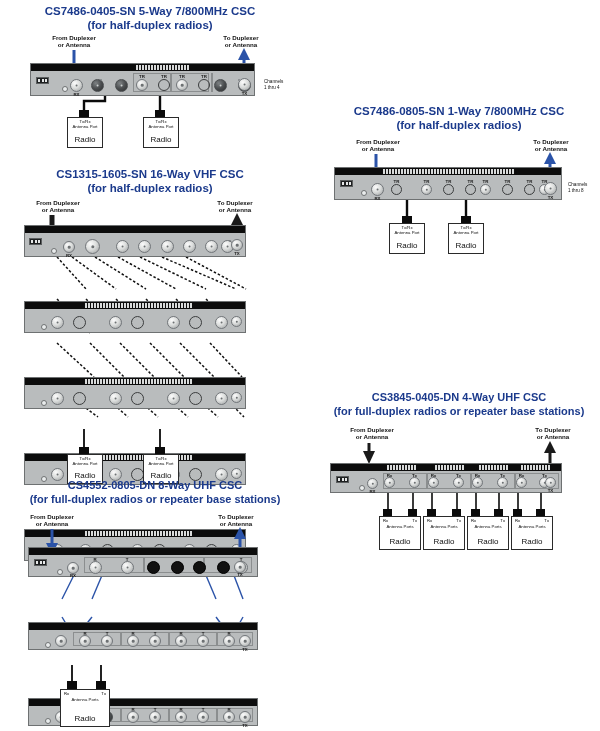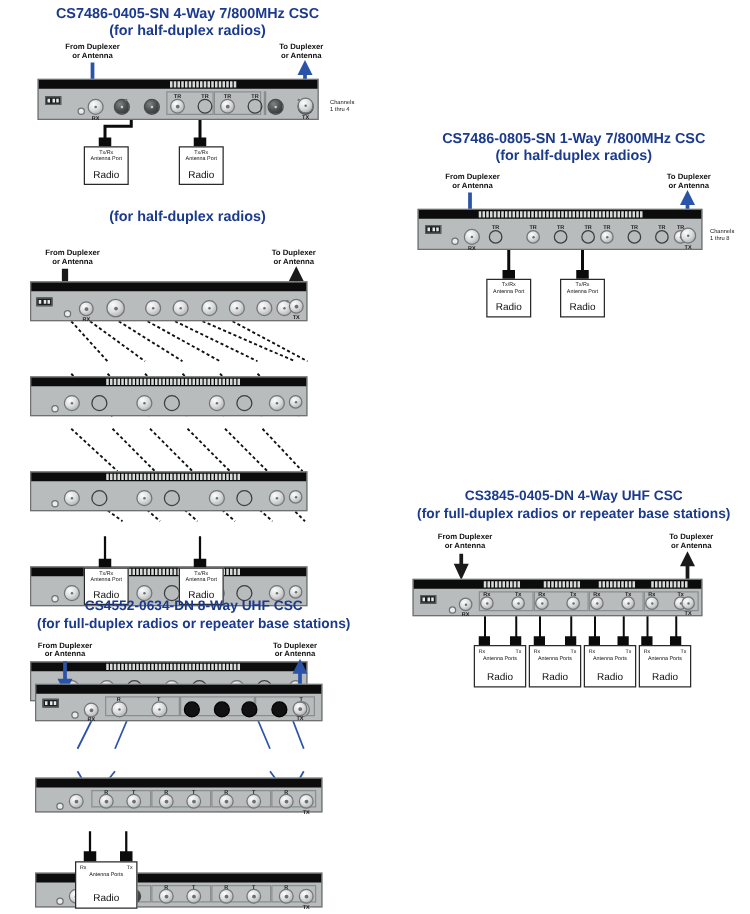--- a/index.html
+++ b/index.html
@@ -46,21 +46,21 @@
   .radio .ports span{font-size:4.2px;}
   .blk{position:absolute;background:#0b0b0b;}
   svg.ovl{position:absolute;left:0;top:0;overflow:visible;pointer-events:none;}
 </style>
 </head>
 <body>
 
 <div class="diagram" style="left:0px;top:0px;width:300px;height:160px;">
 
   <div class="title t1" style="left:0;top:4px;width:300px;position:absolute;">
-    <div>CS7486-0405-SN 4-Way 7/800MHz CSC</div>
+    <div>CS7486-0405-SN 5-Way 7/800MHz CSC</div>
     <div>(for half-duplex radios)</div>
   </div>
 
   <div class="portlabel" style="position:absolute;left:42px;top:34px;width:64px;">
     <div>From Duplexer</div>
     <div>or Antenna</div>
   </div>
   <div class="portlabel" style="position:absolute;left:210px;top:34px;width:62px;">
     <div>To Duplexer</div>
     <div>or Antenna</div>
@@ -290,20 +290,21 @@
       <span>Tx/Rx</span><br>
       <span>Antenna Port</span>
     </div>
     <div class="rn">Radio</div>
   </div>
 </div>
 
 <div class="diagram" style="left:0px;top:165px;width:300px;height:300px;">
 
   <div class="title t1" style="position:absolute;left:0;top:2px;width:300px;">
+    <div>CS1315-1605-SN 16-Way VHF CSC</div>
     <div>(for half-duplex radios)</div>
   </div>
 
   <div class="portlabel" style="position:absolute;left:26px;top:34px;width:64px;">
     <div>From Duplexer</div>
     <div>or Antenna</div>
   </div>
   <div class="portlabel" style="position:absolute;left:204px;top:34px;width:62px;">
     <div>To Duplexer</div>
     <div>or Antenna</div>
@@ -758,21 +759,21 @@
       <span>Tx</span>
     </div>
     <div class="rp">Antenna Ports</div>
     <div class="rn">Radio</div>
   </div>
 </div>
 
 <div class="diagram" style="left:0px;top:475px;width:310px;height:256px;">
 
   <div class="title t2" style="position:absolute;left:0;top:4px;width:310px;">
-    <div>CS4552-0634-DN 8-Way UHF CSC</div>
+    <div>CS4552-0805-DN 8-Way UHF CSC</div>
     <div>(for full-duplex radios or repeater base stations)</div>
   </div>
 
   <div class="portlabel" style="position:absolute;left:20px;top:38px;width:64px;">
     <div>From Duplexer</div>
     <div>or Antenna</div>
   </div>
   <div class="portlabel" style="position:absolute;left:205px;top:38px;width:62px;">
     <div>To Duplexer</div>
     <div>or Antenna</div>

